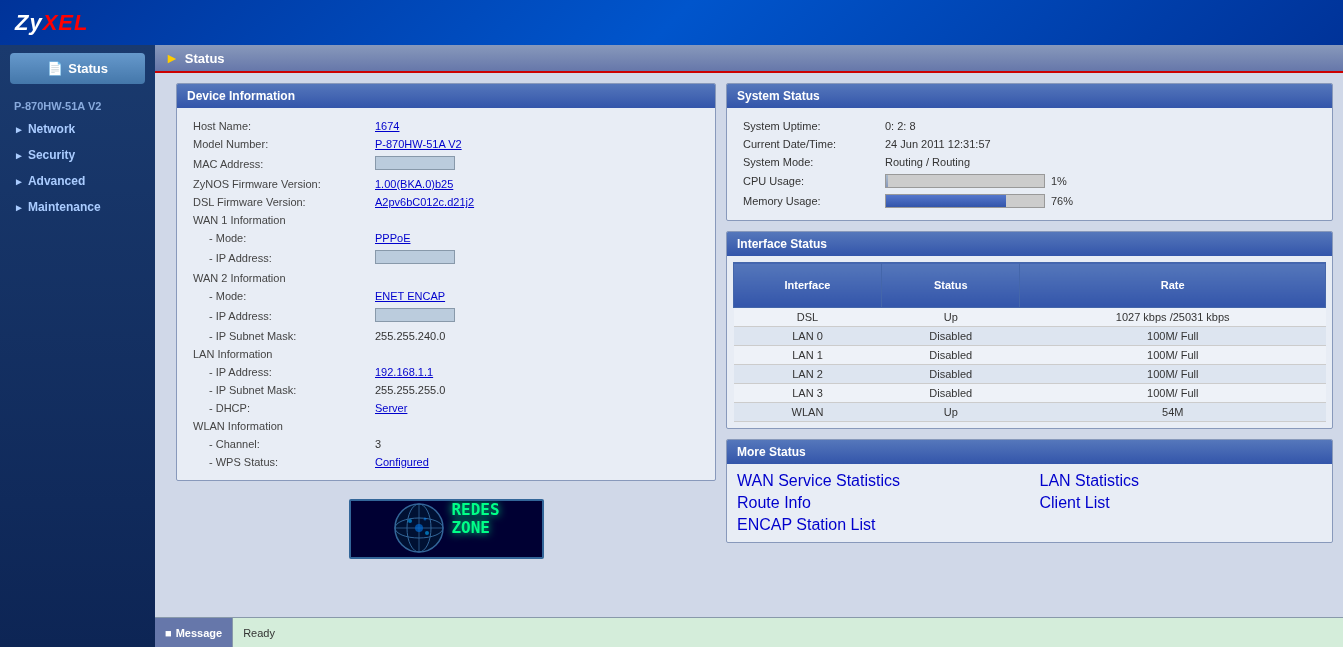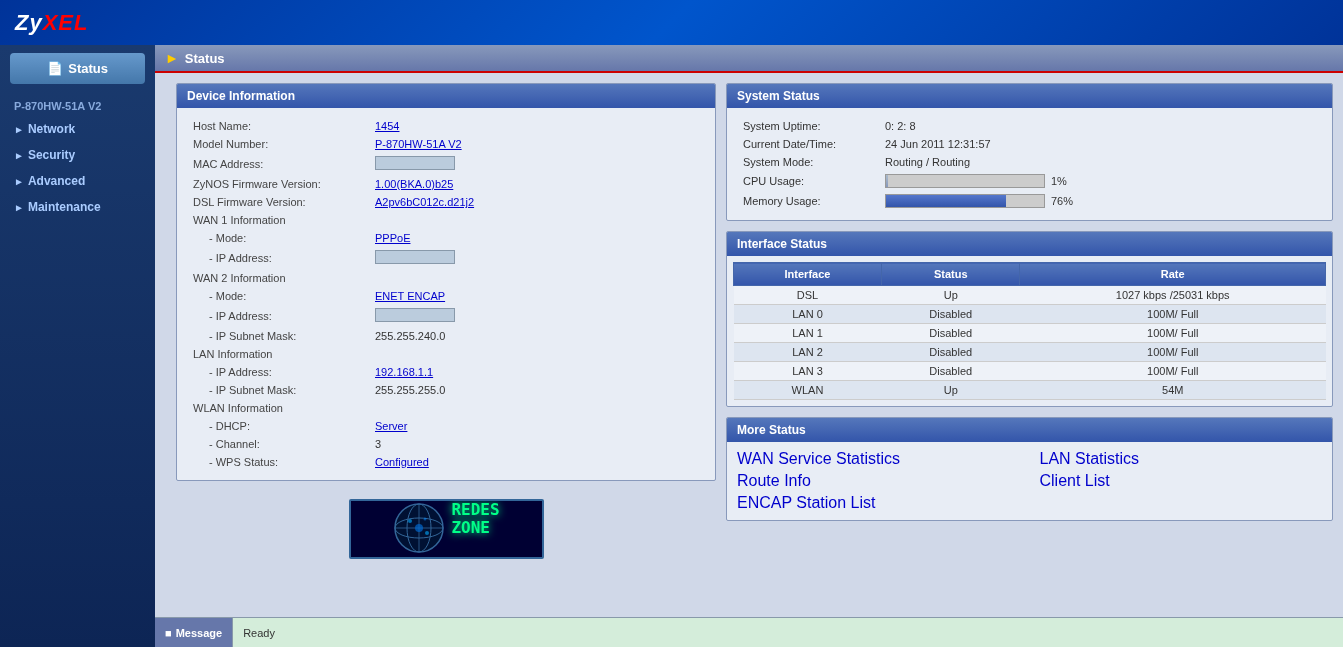--- a/index.html
+++ b/index.html
@@ -164,21 +164,21 @@
       position: absolute;
       top: 0; left: 0;
     }
 
     
     .iface-table { width: 100%; border-collapse: collapse; }
     .iface-table th {
       background: linear-gradient(180deg, #5577bb 0%, #3355aa 100%);
       color: white;
       font-size: 11px;
-      padding: 5px 8px;
+      padding: 16px 8px;
       text-align: center;
       border: 1px solid #4466aa;
     }
     .iface-table td {
       text-align: center;
       font-size: 11px;
       padding: 3px 8px;
       border-bottom: 1px solid #cccccc;
       color: #333;
     }
@@ -295,21 +295,21 @@
 
       <div id="left-panel">
 
         <div class="section-box">
           <div class="section-header">Device Information</div>
           <div class="section-body">
             <table class="info-table">
               <tbody>
                   <tr>
                 <td>Host Name:</td>
-                <td><a class="link">1454</a></td>
+                <td><a class="link">1674</a></td>
               </tr>
               <tr>
                 <td>Model Number:</td>
                 <td><a class="link">P-870HW-51A V2</a></td>
               </tr>
               <tr>
                 <td>MAC Address:</td>
                 <td><span class="input-field"></span></td>
               </tr>
               <tr>
@@ -354,26 +354,26 @@
               </tr>
               <tr>
                 <td class="indent">- IP Address:</td>
                 <td><a class="link">192.168.1.1</a></td>
               </tr>
               <tr>
                 <td class="indent">- IP Subnet Mask:</td>
                 <td>255.255.255.0</td>
               </tr>
               <tr>
+                <td class="indent">- DHCP:</td>
+                <td><a class="link">Server</a></td>
+              </tr>
+              <tr>
                 <td>WLAN Information</td>
                 <td></td>
-              </tr>
-              <tr>
-                <td class="indent">- DHCP:</td>
-                <td><a class="link">Server</a></td>
               </tr>
               <tr>
                 <td class="indent">- Channel:</td>
                 <td>3</td>
               </tr>
               <tr>
                 <td class="indent">- WPS Status:</td>
                 <td><a class="link">Configured</a></td>
               </tr>
             </tbody>

